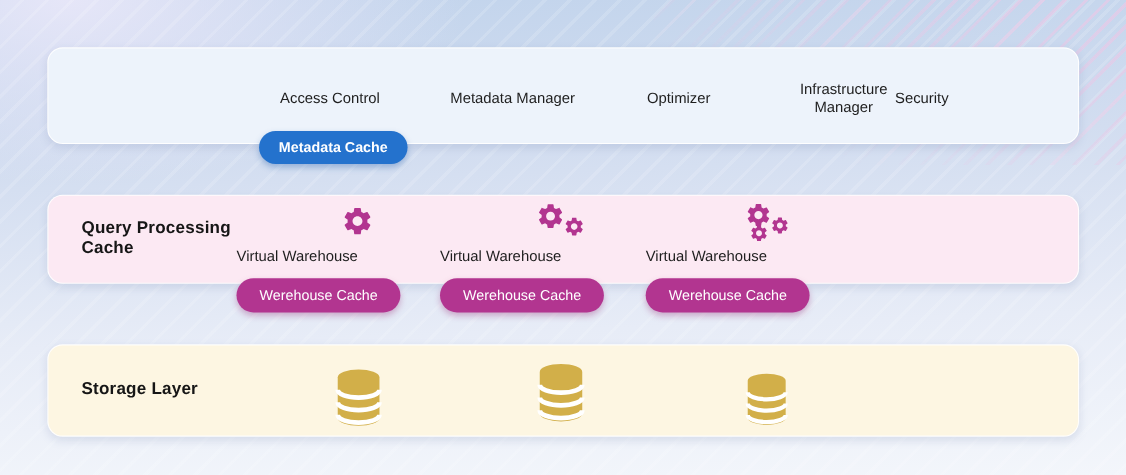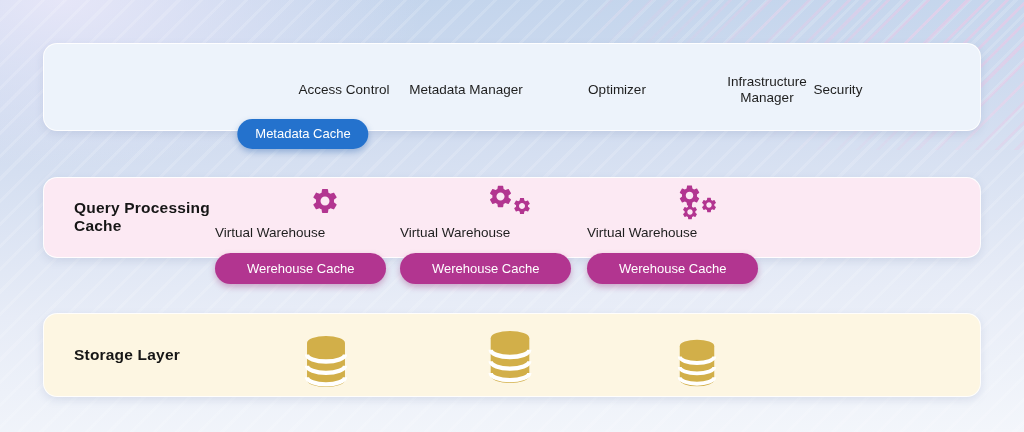--- a/index.html
+++ b/index.html
@@ -36,46 +36,46 @@
     letter-spacing:.2px;
   }
   .title-cloud{width:128px;}
   .title-query{width:150px;}
   .title-storage{width:auto;white-space:nowrap;}
 
   .svc{
     position:absolute;top:46px;transform:translate(-50%,-50%);
     font-size:13.5px;color:#1e1e1e;text-align:center;line-height:1.2;white-space:nowrap;
   }
-  .svc-0{left:256px;margin-left:44px;} .svc-1{left:422px;text-align:center;} .svc-2{left:573px;}
+  .svc-0{left:256px;} .svc-1{left:422px;text-align:center;} .svc-2{left:573px;}
   .svc-3{left:723px;width:132px;white-space:normal;} .svc-4{left:794px;}
 
   .pill{
     position:absolute;transform:translateX(-50%);
     height:30px;line-height:30px;padding:0 18px;border-radius:16px;
     font-size:13px;color:#fff;white-space:nowrap;
   }
-  .pill-blue{background:#2472cd;box-shadow:0 3px 6px rgba(30,90,170,.35);top:119px;}
+  .pill-blue{background:#2472cd;box-shadow:0 3px 6px rgba(30,90,170,.35);top:119px;font-weight:bold;}
   .pill-blue-0{left:303px;}
   .pill-blue-1{left:464px;}
 
   .wh{position:absolute;top:183px;width:220px;transform:translateX(-50%);text-align:left;}
   .wh-0{left:325px;} .wh-1{left:510px;} .wh-2{left:697px;}
   .gears{position:relative;height:37px;color:#b23590;}
   .gears svg{position:absolute;display:block;fill:currentColor;}
   .g-main-1{left:calc(50% - 15px);top:3px;width:30px;height:30px;}
   .g-main-2{left:calc(50% - 23px);top:0;width:27px;height:27px;}
   .g-small-2{left:calc(50% + 2px);top:13px;width:20px;height:20px;}
   .g-main-3{left:calc(50% - 20px);top:0;width:25px;height:25px;}
   .g-small-3a{left:calc(50% + 3px);top:13px;width:18px;height:18px;}
   .g-small-3b{left:calc(50% - 16px);top:20px;width:18px;height:18px;}
   .wh-label{display:block;margin-top:4px;font-size:13.5px;color:#1e1e1e;line-height:18px;}
   .pill-magenta{
     position:relative;display:inline-block;transform:none;margin-top:11px;
-    height:31px;line-height:31px;padding:0 32px;border-radius:16px;
+    height:31px;line-height:31px;padding:0 21px;border-radius:16px;
     background:#b23590;box-shadow:0 3px 6px rgba(150,40,115,.35);
     font-size:13px;color:#fff;white-space:nowrap;
   }
 
   .db{position:absolute;transform:translateX(-50%);color:#d2af49;}
   .db svg{display:block;}
   .db-0{left:326px;top:334px;} .db-1{left:510px;top:329px;} .db-2{left:697px;top:338px;}
 </style>
 </head>
 <body>

